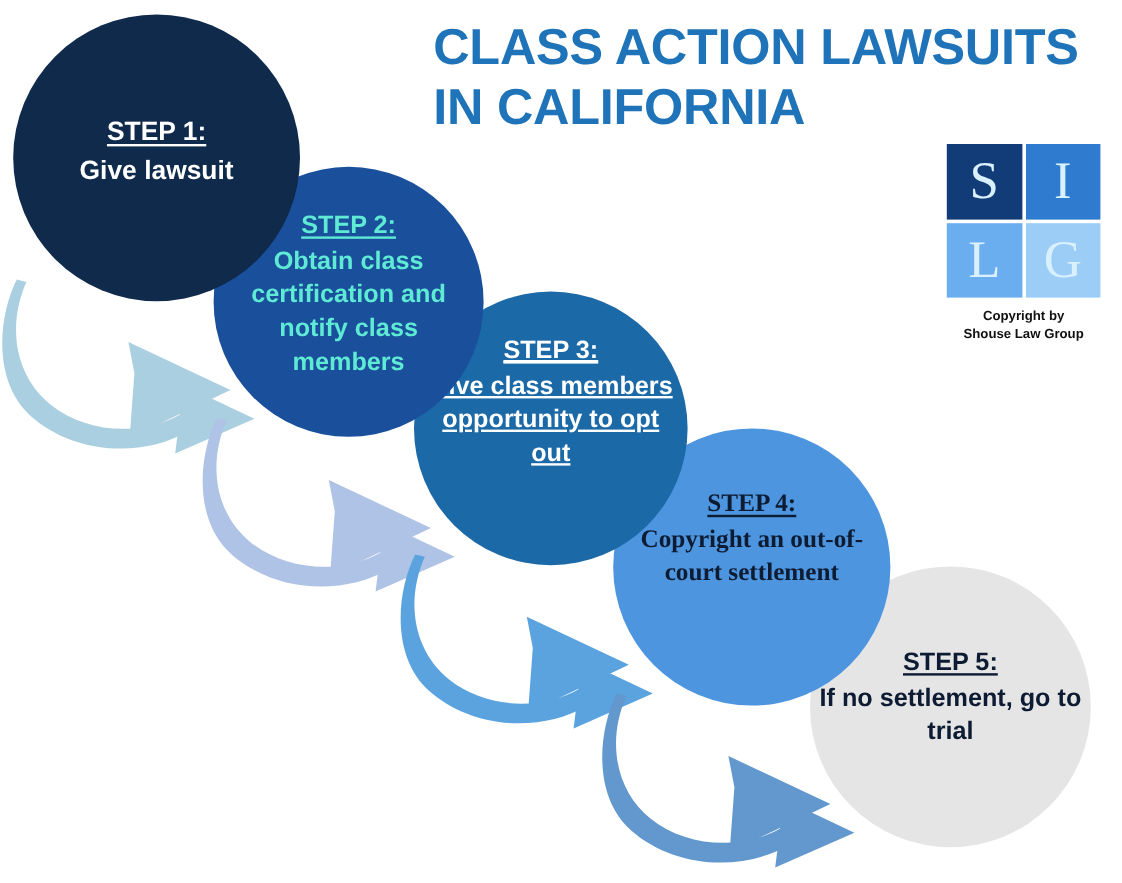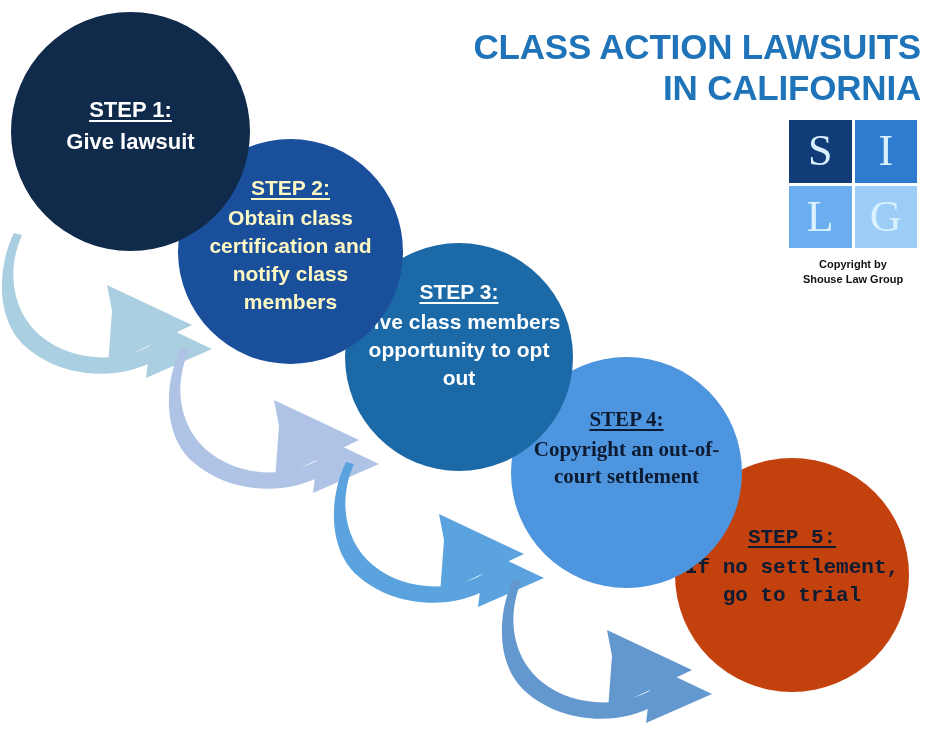--- a/index.html
+++ b/index.html
@@ -16,26 +16,25 @@
     width: 935px;
     height: 736px;
     background: #ffffff;
     overflow: hidden;
   }
 
   
   #title {
     position: absolute;
     right: 14px;
-    top: 26px;
+    top: 14px;
     width: 560px;
-    text-align: right;
     color: #1f73b8;
     font-weight: bold;
-    font-size: 35px;
+    font-size: 42px;
     line-height: 1.18;
     letter-spacing: -0.2px;
   }
   #title .tline { display: block; white-space: nowrap; }
 
   
   #logo-block {
     position: absolute;
     left: 779px;
     top: 120px;
@@ -103,25 +102,25 @@
   .step-body {
     display: block;
     font-weight: bold;
   }
 
   
   #circle-1 { left: 11px;  top: 12px;  width: 239px; height: 239px; background: #102a4c; z-index: 12; }
   #circle-2 { left: 178px; top: 139px; width: 225px; height: 225px; background: #1a4f9c; z-index: 11; }
   #circle-3 { left: 345px; top: 243px; width: 228px; height: 228px; background: #1c69a8; z-index: 10; }
   #circle-4 { left: 511px; top: 357px; width: 231px; height: 231px; background: #4d95de; z-index: 9;  }
-  #circle-5 { left: 675px; top: 458px; width: 234px; height: 234px; background: #c2410c; z-index: 8; font-family: Liberation Mono, monospace;  }
+  #circle-5 { left: 675px; top: 472px; width: 234px; height: 234px; background: #e5e5e5; z-index: 8;  }
 
   #circle-1 .step-inner { color: #ffffff; font-size: 22px; line-height: 1.36; transform: translateY(-6px); }
-  #circle-2 .step-inner { color: #fef9c3; font-size: 21px; line-height: 1.33; transform: translateY(-26px); margin-top: 39px; }
-  #circle-3 .step-inner { color: #ffffff; font-size: 21px; line-height: 1.33; transform: translateY(-22px); }
+  #circle-2 .step-inner { color: #5eead4; font-size: 21px; line-height: 1.33; transform: translateY(-26px); margin-top: 39px; }
+  #circle-3 .step-inner { color: #ffffff; font-size: 21px; line-height: 1.33; transform: translateY(-22px); text-decoration: underline; }
   #circle-4 .step-inner { color: #0d1b33; font-size: 21px; line-height: 1.33; transform: translateY(-24px); font-family: Liberation Serif, serif; }
   #circle-5 .step-inner { color: #0d1b33; font-size: 21px; line-height: 1.33; transform: translateY(-8px); }
 
   #circle-1 .step-label { font-size: 22px; margin-bottom: 2px; }
   #circle-2 .step-label,
   #circle-3 .step-label,
   #circle-4 .step-label,
   #circle-5 .step-label { font-size: 21px; margin-bottom: 2px; }
 </style>
 </head>

